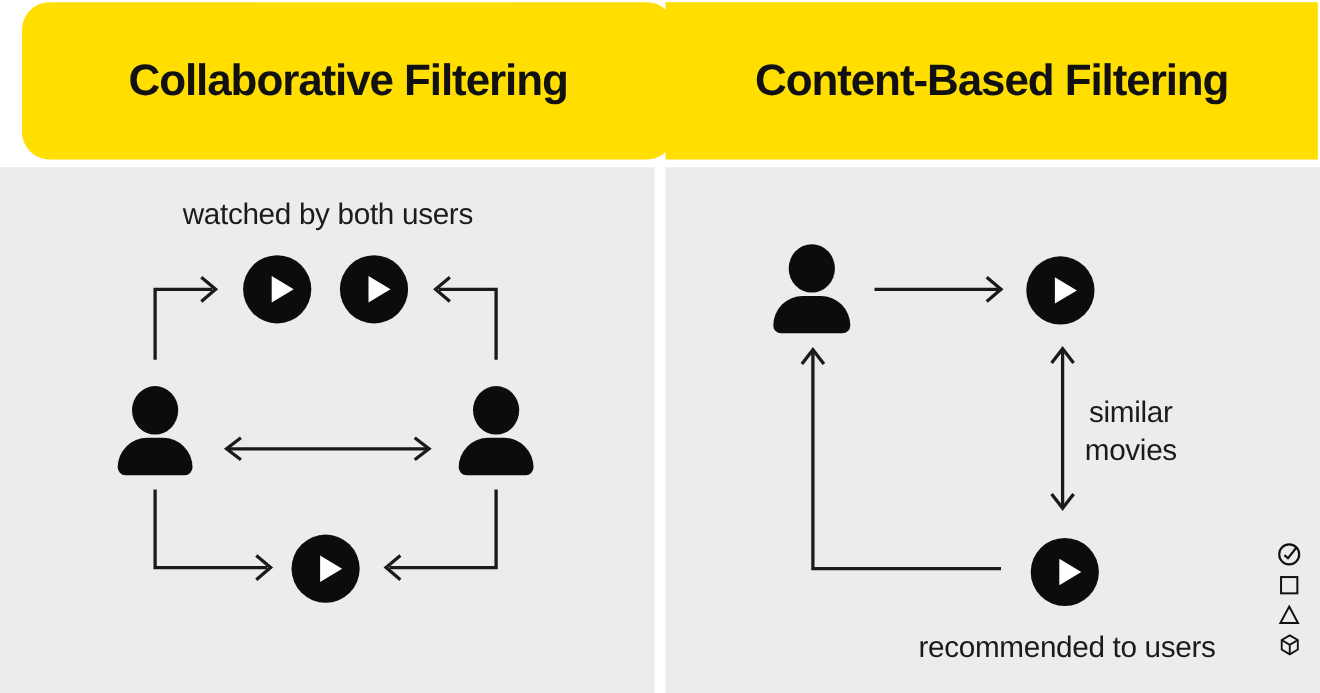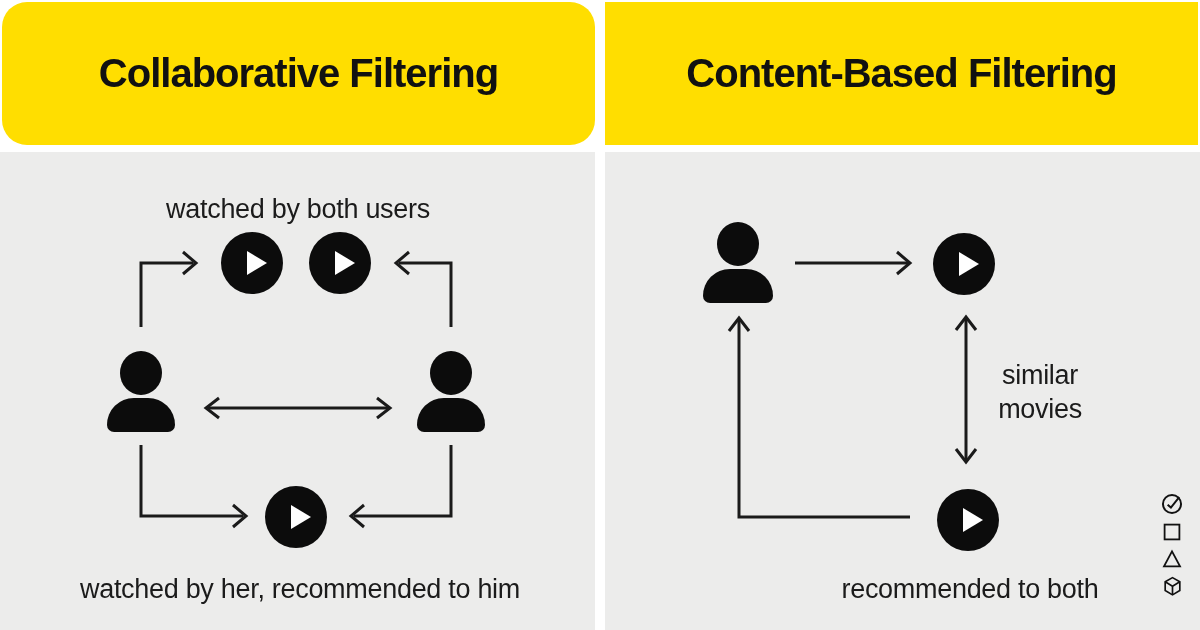--- a/index.html
+++ b/index.html
@@ -5,21 +5,21 @@
   html,body{margin:0;padding:0;}
   .canvas{
     position:relative;width:1200px;height:630px;background:#ffffff;
     font-family:"Liberation Sans",sans-serif;overflow:hidden;
   }
   
   .hdr{
     position:absolute;top:2px;height:143px;background:#FFDE00;
     display:flex;align-items:center;justify-content:center;
   }
-  .hdr.left{left:2px;width:593px;border-radius:25px;}
+  .hdr.left{left:20px;width:593px;border-radius:25px;}
   .hdr.right{left:605px;width:593px;}
   .hdr h1{
     margin:0;font-size:40px;font-weight:bold;color:#111;
     letter-spacing:-1px;white-space:nowrap;
   }
   
   .pbody{
     position:absolute;top:152px;height:478px;background:#ECECEB;
   }
   .pbody.left{left:0;width:595px;}
@@ -48,31 +48,31 @@
   .user .head{
     position:absolute;left:13px;top:0;width:42px;height:44px;
     border-radius:50%;background:#0c0c0c;
   }
   .user .torso{
     position:absolute;left:0;top:47px;width:68px;height:34px;
     background:#0c0c0c;border-radius:34px 34px 9px 9px;
   }
   .pbody.right .user .torso{width:70px;left:-1px;}
   
-  .lp-lbl-top{left:298px;top:57px;text-align:center;}
+  .lp-lbl-top{left:298px;top:43px;text-align:center;}
   .lp-lbl-mid{left:298px;top:222px;}
   .lp-lbl-bot{left:300px;top:437px;}
   .lp-play-1{left:221px;top:80px;}
   .lp-play-2{left:309px;top:80px;}
   .lp-play-3{left:265px;top:334px;}
   .lp-user-1{left:107px;top:199px;}
   .lp-user-2{left:417px;top:199px;}
   
   .rp-lbl-top{left:362px;top:43px;}
-  .rp-lbl-mid{left:435px;top:240px;}
+  .rp-lbl-mid{left:423px;top:240px;}
   .rp-lbl-bot{left:365px;top:437px;}
   .rp-play-top{left:328px;top:81px;}
   .rp-play-bot{left:332px;top:337px;}
   .rp-user{left:99px;top:70px;}
   
   .watermark{
     position:absolute;left:1156px;top:492px;width:32px;
     display:flex;flex-direction:column;align-items:center;gap:5px;
   }
   .watermark svg{display:block;}
@@ -127,21 +127,20 @@
 
     <div class="user lp-user-2">
       <span class="head"></span>
       <span class="torso"></span>
     </div>
 
     <div class="play lp-play-3">
         <span class="tri"></span>
       </div>
 
-    <div class="lbl lp-lbl-bot">watched by her, recommended to him</div>
   </div>
 
   <div class="pbody right">
 
     <svg class="arrows" viewBox="0 0 595 478" fill="none" stroke="#1a1a1a" stroke-width="3">
 
       <path d="M190 111 L303 111"></path>
       <path d="M292 100 L305 111 L292 122"></path>
 
       <path d="M361 167 L361 308"></path>
@@ -162,21 +161,21 @@
         <span class="tri"></span>
       </div>
 
     <div class="lbl multiline rp-lbl-mid">similar
 movies</div>
 
     <div class="play rp-play-bot">
         <span class="tri"></span>
       </div>
 
-    <div class="lbl rp-lbl-bot">recommended to both</div>
+    <div class="lbl rp-lbl-bot">recommended to users</div>
   </div>
 
   <div class="watermark">
     <svg width="24" height="24" viewBox="0 0 22 22" fill="none" stroke="#111" stroke-width="1.8">
       <circle cx="11" cy="11" r="8.3"></circle>
       <path d="M7 11.6 L10 14.2 L17.6 4.6"></path>
     </svg>
     <svg width="22" height="22" viewBox="0 0 22 22" fill="none" stroke="#111" stroke-width="1.8">
       <rect x="3.6" y="3.6" width="14.8" height="14.8"></rect>
     </svg>

